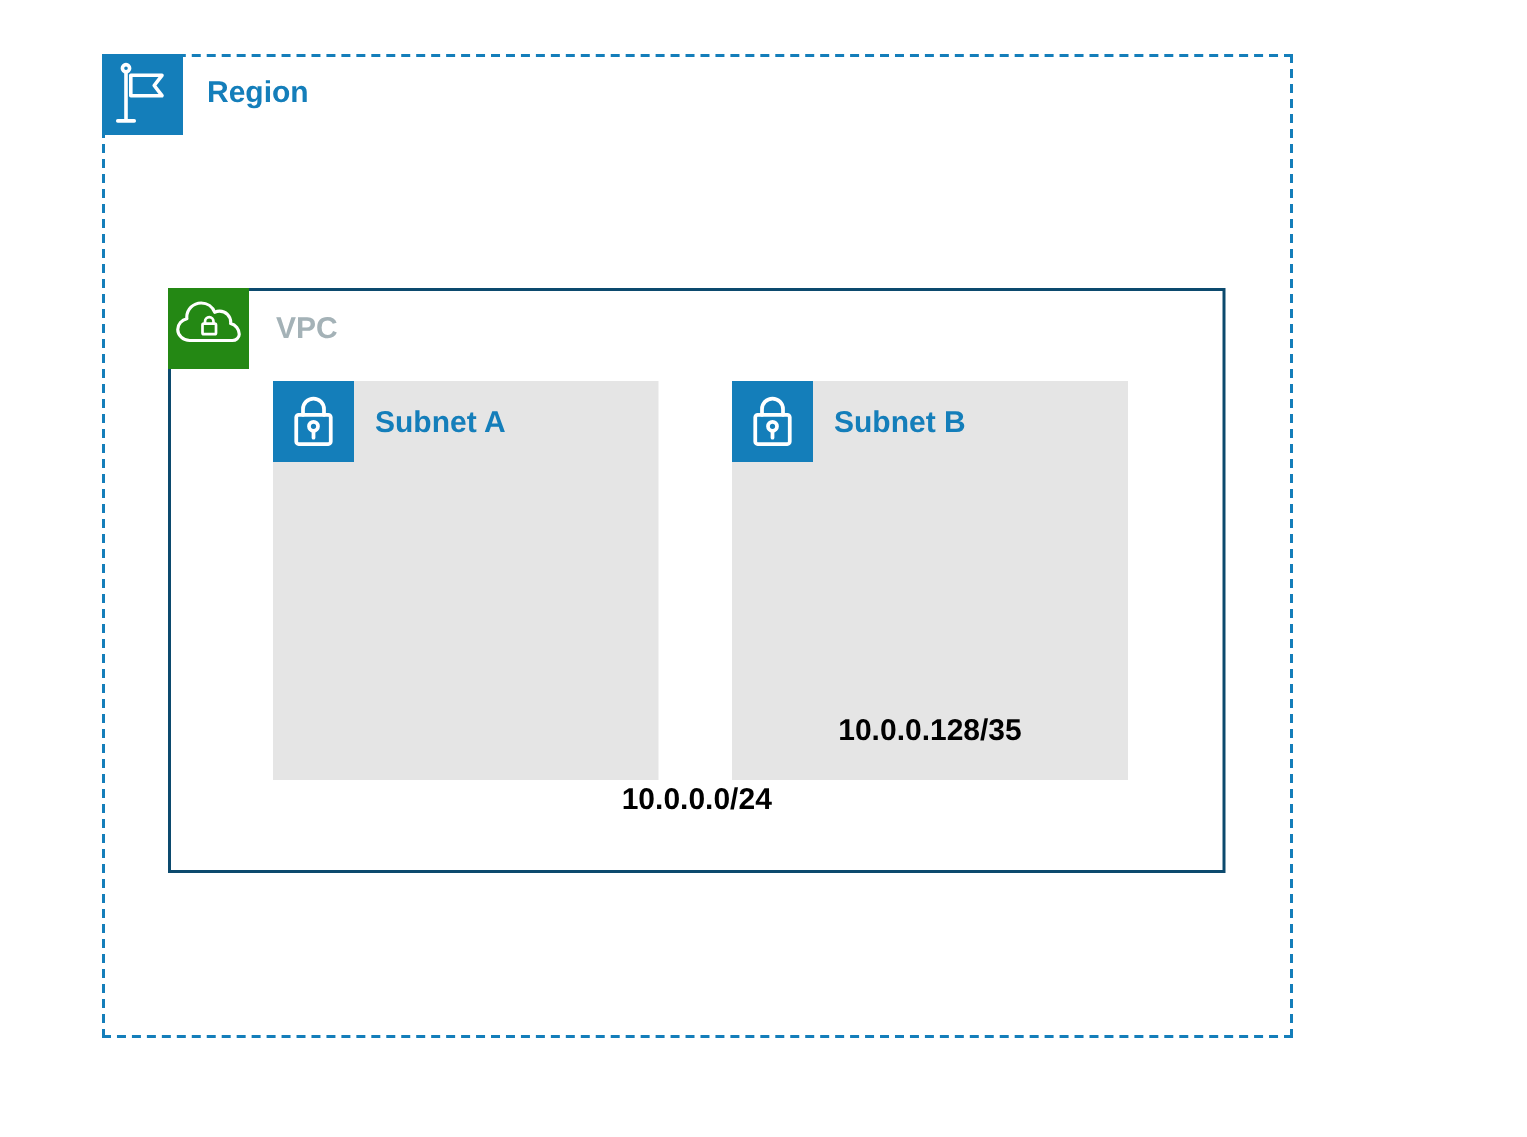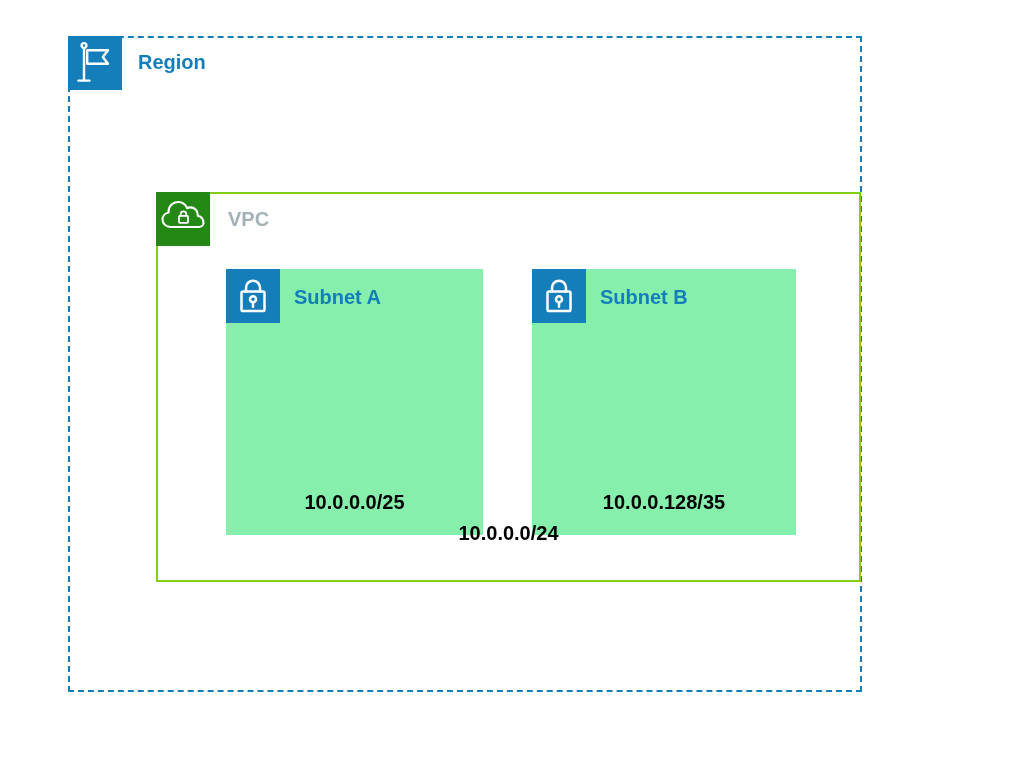--- a/index.html
+++ b/index.html
@@ -15,45 +15,44 @@
   .region-box {
     position: absolute;
     left: 68px; top: 36px;
     width: 790px; height: 652px;
     border: 2px dashed #147EBA;
   }
   .vpc-box {
     position: absolute;
     left: 42px; top: 154px;
     width: 701px; height: 386px;
-    border: 2px solid #84cc16;
-    margin-left: 44px;
+    border: 2px solid #0c4a6e;
   }
   .group-icon {
     position: absolute;
     width: 54px; height: 54px;
     display: block;
   }
   .icon-blue  { background: #147EBA; }
   .icon-green { background: #248814; }
   .corner { left: -2px; top: -2px; }
   .group-label {
     position: absolute;
     font-size: 20px;
     line-height: 22px;
     font-weight: 700;
     white-space: nowrap;
   }
   .region-label { left: 68px; top: 13px; color: #147EBA; }
   .vpc-label    { left: 70px; top: 14px; color: #A4B2B7; }
   .subnet-box {
     position: absolute;
-    top: 75px;
+    top: 60px;
     height: 266px;
-    background: #86efac;
+    background: #e5e5e5;
   }
   .subnet-a { left: 68px;  width: 257px; }
   .subnet-b { left: 374px; width: 264px; }
   .subnet-label { left: 68px; top: 17px; color: #147EBA; }
   .cidr-label {
     position: absolute;
     left: 0; width: 100%;
     text-align: center;
     font-size: 20px;
     line-height: 22px;
@@ -106,21 +105,20 @@
           <svg viewBox="0 0 54 54" xmlns="http://www.w3.org/2000/svg">
             <g fill="none" stroke="#ffffff" stroke-width="2.5" stroke-linecap="round" stroke-linejoin="round">
               <path d="M20 22.5 v-3.8 a7 7 0 0 1 14 0 v3.8"></path>
               <rect x="15.5" y="22.5" width="23" height="19.5" rx="1.6"></rect>
               <circle cx="27" cy="30.2" r="3"></circle>
               <line x1="27" y1="33.2" x2="27" y2="37.8"></line>
             </g>
           </svg>
         </span>
         <div class="group-label subnet-label">Subnet A</div>
-        <div class="cidr-label subnet-cidr">10.0.0.0/25</div>
       </div>
 
       <div class="subnet-box subnet-b">
         <span class="group-icon icon-blue">
           <svg viewBox="0 0 54 54" xmlns="http://www.w3.org/2000/svg">
             <g fill="none" stroke="#ffffff" stroke-width="2.5" stroke-linecap="round" stroke-linejoin="round">
               <path d="M20 22.5 v-3.8 a7 7 0 0 1 14 0 v3.8"></path>
               <rect x="15.5" y="22.5" width="23" height="19.5" rx="1.6"></rect>
               <circle cx="27" cy="30.2" r="3"></circle>
               <line x1="27" y1="33.2" x2="27" y2="37.8"></line>

